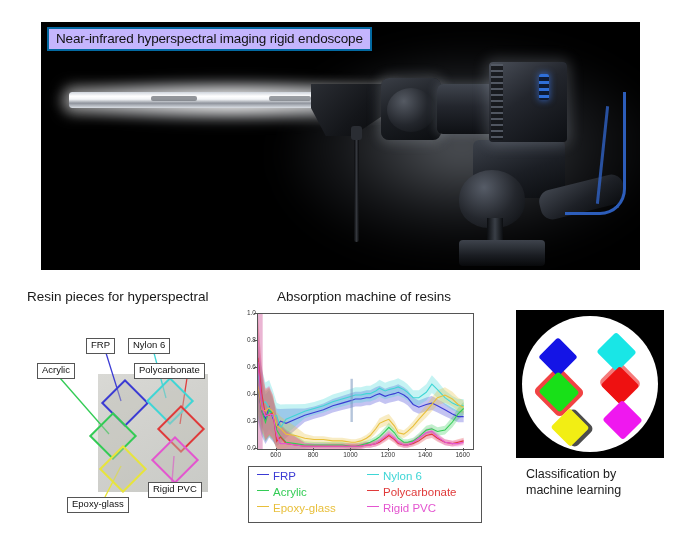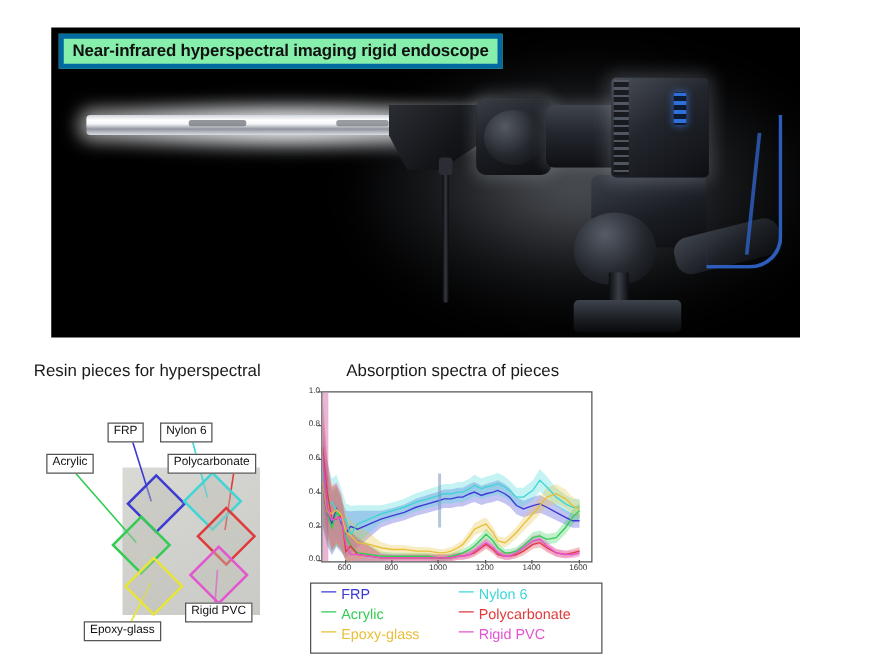--- a/index.html
+++ b/index.html
@@ -98,23 +98,23 @@
     position:absolute;left:524px;top:70px;width:58px;height:120px;
     border-right:3px solid #2f62c4;border-bottom:3px solid #2f62c4;
     border-bottom-right-radius:26px;opacity:.95;
   }
   #blue-wire2{
     position:absolute;left:560px;top:84px;width:3px;height:98px;background:#2f62c4;opacity:.8;
     transform:rotate(6deg);
   }
   #photo-title-banner{
     position:absolute;left:47px;top:27px;
-    background:#86efac;border:4px solid #0369a1;
+    background:#c4b5fd;border:2px solid #0369a1;
     padding:2px 7px 3px 7px;
-    font-size:13.5px;font-weight:bold;color:#111111;
+    font-size:13.5px;font-weight:normal;color:#111111;
     letter-spacing:-0.15px;white-space:nowrap;
   }
 
   
   .section-heading{
     position:absolute;font-size:13.5px;color:#1a1a1a;white-space:nowrap;
   }
   #heading-resin{left:27px;top:289px;}
   #heading-spectra{left:277px;top:289px;}
 
@@ -231,21 +231,21 @@
     <div class="diamond" style="left:138px;top:137px;border:2px solid #e455d0;"></div>
 
     <div class="resin-tag" style="left:66px;top:32px;">FRP</div>
     <div class="resin-tag" style="left:108px;top:32px;">Nylon 6</div>
     <div class="resin-tag" style="left:17px;top:57px;">Acrylic</div>
     <div class="resin-tag" style="left:114px;top:57px;">Polycarbonate</div>
     <div class="resin-tag" style="left:47px;top:191px;">Epoxy-glass</div>
     <div class="resin-tag" style="left:128px;top:176px;">Rigid PVC</div>
   </div>
 
-  <div class="section-heading" id="heading-spectra">Absorption spectra of pieces</div>
+  <div class="section-heading" id="heading-spectra">Absorption machine of resins</div>
 
   <div id="chart-panel">
     <div id="plot-frame">
       <svg id="plot-svg" width="215" height="135" viewBox="0 0 215 135">
           <path d="M0,44.28 L3.74,66.84 L7.48,80.48 L11.22,76.31 L14.96,85.50 L18.70,94.69 L22.43,94.97 L28.04,94.65 L37.39,94.60 L46.74,94.56 L56.09,92.47 L65.43,89.50 L74.78,85.05 L84.13,82.08 L93.48,79.11 L97.22,77.63 L102.83,77.63 L108.43,76.14 L112.17,76.14 L117.78,73.17 L121.52,71.69 L127.13,74.66 L130.87,73.17 L136.48,71.69 L140.22,70.20 L145.83,73.17 L149.57,76.14 L155.17,83.56 L160.78,86.53 L168.26,83.56 L173.87,82.08 L179.48,85.05 L186.96,89.50 L194.43,93.96 L200.04,96.93 L205.65,96.93 L205.65,108.27 L200.04,108.27 L194.43,105.84 L186.96,102.19 L179.48,98.55 L173.87,96.12 L168.26,97.33 L160.78,99.77 L155.17,97.33 L149.57,91.26 L145.83,88.83 L140.22,86.40 L136.48,87.62 L130.87,88.83 L127.13,90.04 L121.52,87.62 L117.78,88.83 L112.17,91.26 L108.43,91.26 L102.83,92.47 L97.22,92.47 L93.48,93.69 L84.13,96.12 L74.78,98.55 L65.43,102.19 L56.09,104.63 L46.74,107.94 L37.39,116.00 L28.04,124.05 L22.43,129.13 L18.70,132.11 L14.96,127.80 L11.22,123.49 L7.48,130.12 L3.74,122.16 L0.00,106.92 Z" fill="rgba(59,59,212,0.3)" stroke="none"></path>
           <path d="M0,32.400000000000006 L3.74,54.96 L7.48,68.60 L11.22,65.91 L14.96,76.59 L18.70,88.75 L22.43,90.51 L28.04,90.19 L37.39,90.15 L46.74,90.11 L56.09,88.02 L65.43,85.05 L74.78,80.59 L84.13,77.63 L93.48,74.66 L97.22,73.17 L102.83,73.17 L108.43,71.69 L112.17,71.69 L117.78,68.72 L121.52,65.75 L127.13,68.72 L130.87,67.23 L136.48,65.75 L140.22,64.26 L145.83,67.23 L149.57,70.20 L155.17,76.14 L160.78,76.14 L168.26,70.20 L173.87,61.29 L179.48,67.23 L186.96,76.14 L194.43,82.08 L200.04,85.05 L205.65,85.05 L205.65,98.55 L200.04,98.55 L194.43,96.12 L186.96,91.26 L179.48,83.97 L173.87,79.11 L168.26,86.40 L160.78,91.26 L155.17,91.26 L149.57,86.40 L145.83,83.97 L140.22,81.54 L136.48,82.75 L130.87,83.97 L127.13,85.19 L121.52,82.75 L117.78,85.19 L112.17,87.62 L108.43,87.62 L102.83,88.83 L97.22,88.83 L93.48,90.04 L84.13,92.47 L74.78,94.91 L65.43,98.55 L56.09,100.98 L46.74,104.29 L37.39,112.35 L28.04,120.41 L22.43,125.49 L18.70,127.25 L14.96,120.51 L11.22,114.99 L7.48,120.40 L3.74,112.44 L0.00,97.20 Z" fill="rgba(63,214,214,0.3)" stroke="none"></path>
           <path d="M0,41.30999999999999 L3.74,62.38 L7.48,77.51 L11.22,74.82 L14.96,84.01 L18.70,102.11 L22.43,109.82 L28.04,115.44 L37.39,121.33 L46.74,127.23 L56.09,128.12 L65.43,128.12 L74.78,128.12 L84.13,128.12 L93.48,129.60 L97.22,129.60 L102.83,128.12 L108.43,126.63 L112.17,125.14 L117.78,122.17 L121.52,119.20 L127.13,113.27 L130.87,108.81 L136.48,114.75 L140.22,120.69 L145.83,125.14 L149.57,125.14 L155.17,123.66 L160.78,119.20 L168.26,111.78 L173.87,110.30 L179.48,113.27 L186.96,111.78 L194.43,102.87 L200.04,93.96 L205.65,88.02 L205.65,100.98 L200.04,105.84 L194.43,113.13 L186.96,120.42 L179.48,121.64 L173.87,119.20 L168.26,120.42 L160.78,126.50 L155.17,130.14 L149.57,131.35 L145.83,131.35 L140.22,127.71 L136.48,122.85 L130.87,117.99 L127.13,121.64 L121.52,126.50 L117.78,128.93 L112.17,131.35 L108.43,132.57 L102.83,133.78 L97.22,135.00 L93.48,135.00 L84.13,133.78 L74.78,133.78 L65.43,133.78 L56.09,133.78 L46.74,134.67 L37.39,135.00 L28.04,135.00 L22.43,135.00 L18.70,135.00 L14.96,126.59 L11.22,122.28 L7.48,127.69 L3.74,118.52 L0.00,104.49 Z" fill="rgba(51,204,85,0.3)" stroke="none"></path>
           <path d="M0,2.6999999999999886 L3.74,51.99 L7.48,76.03 L11.22,73.34 L14.96,82.53 L18.70,103.60 L22.43,111.30 L28.04,116.92 L37.39,122.82 L46.74,128.72 L56.09,129.60 L65.43,129.60 L74.78,129.60 L84.13,129.60 L93.48,129.60 L97.22,129.60 L102.83,129.60 L108.43,128.12 L112.17,128.12 L117.78,126.63 L121.52,125.14 L127.13,120.69 L130.87,117.72 L136.48,122.17 L140.22,126.63 L145.83,128.12 L149.57,128.12 L155.17,126.63 L160.78,123.66 L168.26,117.72 L173.87,116.23 L179.48,120.69 L186.96,125.14 L194.43,126.63 L200.04,125.14 L205.65,123.66 L205.65,130.14 L200.04,131.35 L194.43,132.57 L186.96,131.35 L179.48,127.71 L173.87,124.06 L168.26,125.28 L160.78,130.14 L155.17,132.57 L149.57,133.78 L145.83,133.78 L140.22,132.57 L136.48,128.93 L130.87,125.28 L127.13,127.71 L121.52,131.35 L117.78,132.57 L112.17,133.78 L108.43,133.78 L102.83,135.00 L97.22,135.00 L93.48,135.00 L84.13,135.00 L74.78,135.00 L65.43,135.00 L56.09,135.00 L46.74,135.00 L37.39,135.00 L28.04,135.00 L22.43,135.00 L18.70,135.00 L14.96,125.37 L11.22,121.06 L7.48,126.47 L3.74,110.01 L0.00,72.90 Z" fill="rgba(224,58,58,0.3)" stroke="none"></path>
           <path d="M0,35.370000000000005 L3.74,60.90 L7.48,74.54 L11.22,73.34 L14.96,81.04 L18.70,97.66 L22.43,102.39 L28.04,106.53 L37.39,112.42 L46.74,119.81 L56.09,122.17 L65.43,122.17 L74.78,123.66 L84.13,123.66 L93.48,125.14 L97.22,125.14 L102.83,123.66 L108.43,120.69 L112.17,117.72 L117.78,110.30 L121.52,104.36 L127.13,101.38 L130.87,99.90 L136.48,107.33 L140.22,114.75 L145.83,116.23 L149.57,113.27 L155.17,107.33 L160.78,99.90 L168.26,90.99 L173.87,83.56 L179.48,76.14 L186.96,73.17 L194.43,77.63 L200.04,83.56 L205.65,86.53 L205.65,99.77 L200.04,97.33 L194.43,92.47 L186.96,88.83 L179.48,91.26 L173.87,97.33 L168.26,103.41 L160.78,110.70 L155.17,116.78 L149.57,121.64 L145.83,124.06 L140.22,122.85 L136.48,116.78 L130.87,110.70 L127.13,111.92 L121.52,114.34 L117.78,119.20 L112.17,125.28 L108.43,127.71 L102.83,130.14 L97.22,131.35 L93.48,131.35 L84.13,130.14 L74.78,130.14 L65.43,128.93 L56.09,128.93 L46.74,128.59 L37.39,130.58 L28.04,133.77 L22.43,135.00 L18.70,134.54 L14.96,124.16 L11.22,121.06 L7.48,125.26 L3.74,117.30 L0.00,99.63 Z" fill="rgba(232,191,58,0.3)" stroke="none"></path>
           <path d="M0,17.549999999999997 L3.74,56.44 L7.48,74.54 L11.22,71.85 L14.96,81.04 L18.70,102.11 L22.43,111.30 L28.04,116.92 L37.39,122.82 L46.74,128.72 L56.09,129.60 L65.43,129.60 L74.78,129.60 L84.13,129.60 L93.48,129.60 L97.22,129.60 L102.83,129.60 L108.43,128.12 L112.17,128.12 L117.78,126.63 L121.52,123.66 L127.13,119.20 L130.87,116.23 L136.48,120.69 L140.22,125.14 L145.83,128.12 L149.57,128.12 L155.17,125.14 L160.78,120.69 L168.26,114.75 L173.87,113.27 L179.48,119.20 L186.96,125.14 L194.43,126.63 L200.04,126.63 L205.65,125.14 L205.65,131.35 L200.04,132.57 L194.43,132.57 L186.96,131.35 L179.48,126.50 L173.87,121.64 L168.26,122.85 L160.78,127.71 L155.17,131.35 L149.57,133.78 L145.83,133.78 L140.22,131.35 L136.48,127.71 L130.87,124.06 L127.13,126.50 L121.52,130.14 L117.78,132.57 L112.17,133.78 L108.43,133.78 L102.83,135.00 L97.22,135.00 L93.48,135.00 L84.13,135.00 L74.78,135.00 L65.43,135.00 L56.09,135.00 L46.74,135.00 L37.39,135.00 L28.04,135.00 L22.43,135.00 L18.70,135.00 L14.96,124.16 L11.22,119.85 L7.48,125.26 L3.74,113.66 L0.00,85.05 Z" fill="rgba(228,85,208,0.3)" stroke="none"></path>
@@ -289,14 +289,34 @@
     <div id="legend-box">
         <div class="legend-entry" style="left: 8px; top: 3px; color: rgb(59, 59, 212);"><span class="legend-dash" style="border-top-color: rgb(59, 59, 212);"></span><span>FRP</span></div>
         <div class="legend-entry" style="left: 118px; top: 3px; color: rgb(63, 214, 214);"><span class="legend-dash" style="border-top-color: rgb(63, 214, 214);"></span><span>Nylon 6</span></div>
         <div class="legend-entry" style="left: 8px; top: 19px; color: rgb(51, 204, 85);"><span class="legend-dash" style="border-top-color: rgb(51, 204, 85);"></span><span>Acrylic</span></div>
         <div class="legend-entry" style="left: 118px; top: 19px; color: rgb(224, 58, 58);"><span class="legend-dash" style="border-top-color: rgb(224, 58, 58);"></span><span>Polycarbonate</span></div>
         <div class="legend-entry" style="left: 8px; top: 35px; color: rgb(232, 191, 58);"><span class="legend-dash" style="border-top-color: rgb(232, 191, 58);"></span><span>Epoxy-glass</span></div>
         <div class="legend-entry" style="left: 118px; top: 35px; color: rgb(228, 85, 208);"><span class="legend-dash" style="border-top-color: rgb(228, 85, 208);"></span><span>Rigid PVC</span></div>
       </div>
   </div>
 
+  <div id="class-panel">
+    <div id="class-img">
+      <div id="class-disc"></div>
+
+      <div class="blob-noise" style="left:24px;top:64px;width:38px;height:36px;background:#ee2222;"></div>
+      <div class="blob-noise" style="left:88px;top:58px;width:32px;height:30px;background:#ee2222;opacity:.6;"></div>
+      <div class="blob-noise" style="left:43px;top:104px;width:30px;height:28px;background:#202020;opacity:.8;"></div>
+
+      <div class="blob" style="left:28px;top:33px;width:28px;height:28px;background:#1414e6;"></div>
+      <div class="blob" style="left:86px;top:28px;width:29px;height:28px;background:#19e6e6;"></div>
+      <div class="blob" style="left:28px;top:68px;width:30px;height:28px;background:#18e018;"></div>
+      <div class="blob" style="left:90px;top:62px;width:28px;height:27px;background:#ee1111;"></div>
+      <div class="blob" style="left:40px;top:104px;width:28px;height:27px;background:#f2ee14;"></div>
+      <div class="blob" style="left:92px;top:96px;width:29px;height:28px;background:#ef18ef;"></div>
+    </div>
+    <div id="class-caption">
+      <div>Classification by</div>
+      <div>machine learning</div>
+    </div>
+  </div>
 
 </div>
 
 </body></html>

